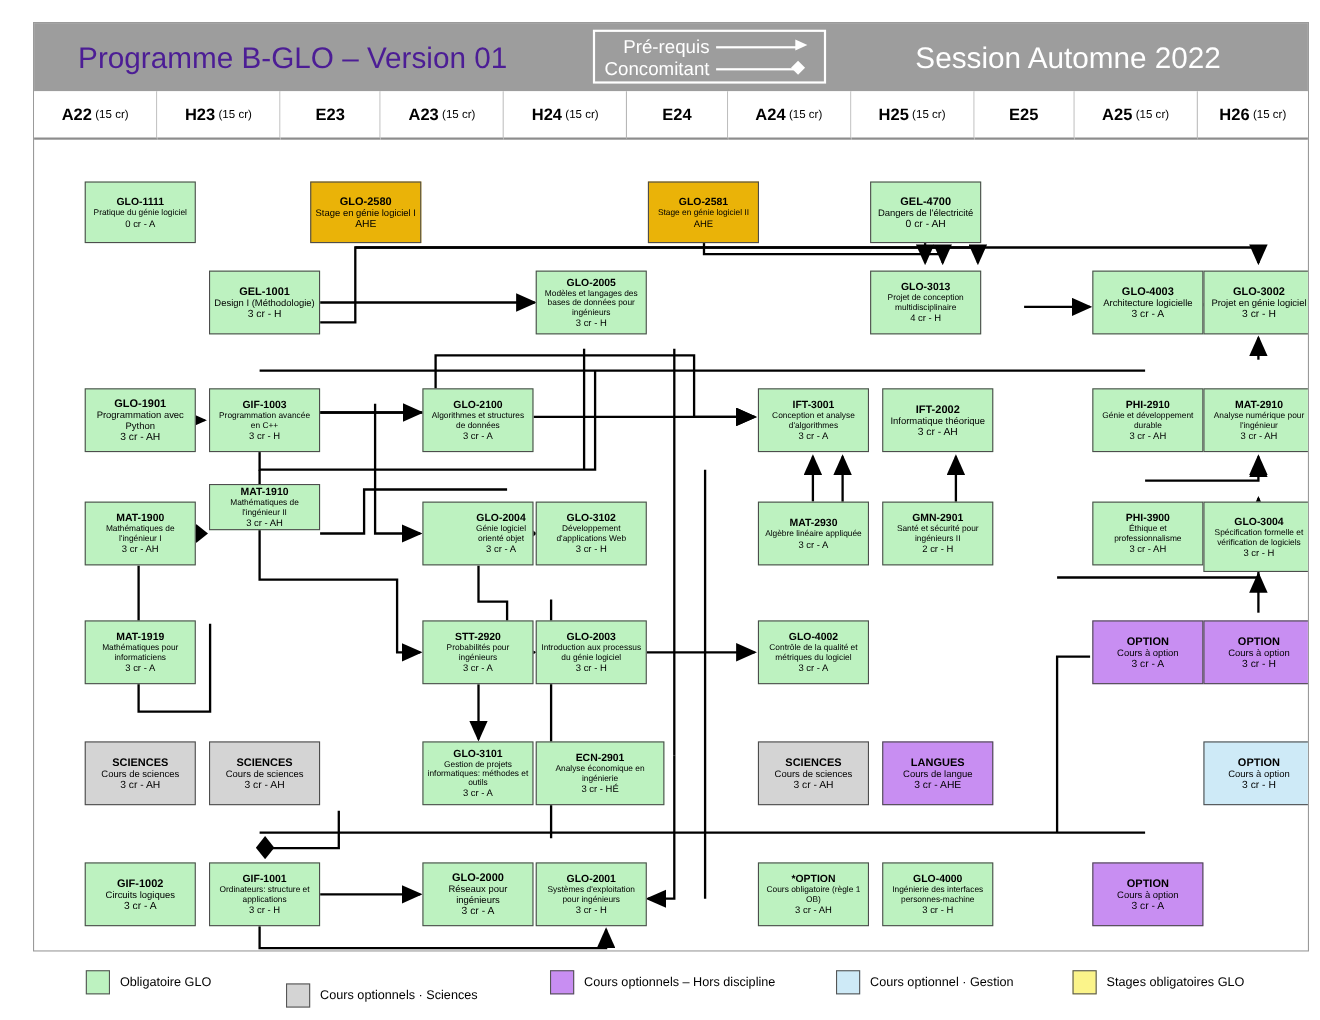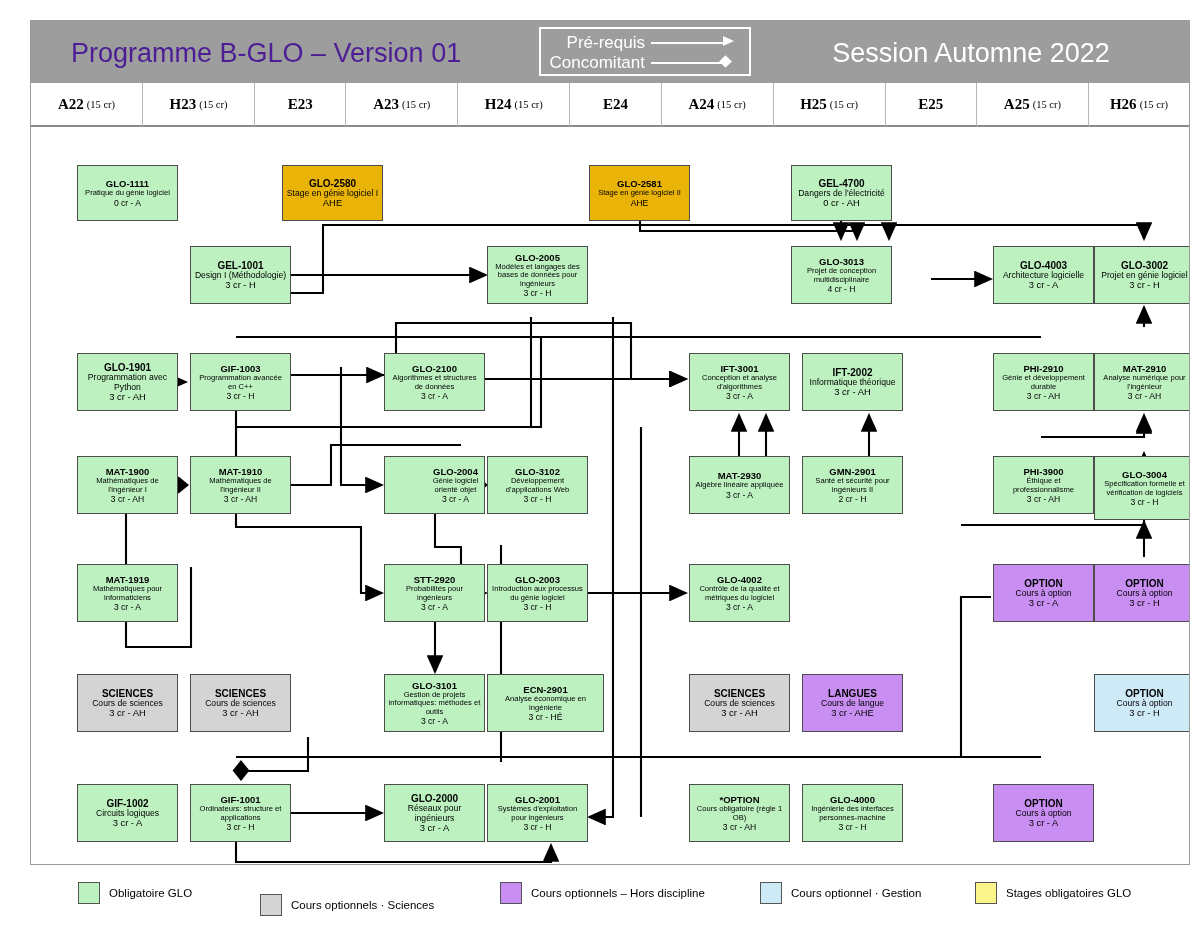--- a/index.html
+++ b/index.html
@@ -25,21 +25,21 @@
   .akline{position:absolute;left:110px;top:9px;width:74px;height:2px;background:#fff;}
   .akhead-arrow{position:absolute;left:182px;top:3px;width:0;height:0;
         border-left:11px solid #fff;border-top:5px solid transparent;border-bottom:5px solid transparent;}
   .akhead-diamond{position:absolute;left:180px;top:4px;width:9px;height:9px;background:#fff;
         transform:rotate(45deg);}
 
   
   #sesrow{position:absolute;left:0;top:62px;width:1158px;height:44px;display:flex;}
   .sescell{border-right:1px solid #b7b7b7;border-bottom:2px solid #8c8c8c;
            display:flex;align-items:center;justify-content:center;
-           box-sizing:border-box;background:#fff;white-space:nowrap;font-family:Liberation Serif, serif;}
+           box-sizing:border-box;background:#fff;white-space:nowrap;}
   .sescell:last-child{border-right:none;}
   .sescode{font-weight:bold;font-size:15px;color:#000;}
   .sescr{font-size:10.5px;color:#000;margin-left:3px;}
 
   
   #canvas{position:absolute;left:0;top:106px;width:1158px;height:737px;overflow:hidden;}
   #wires{position:absolute;left:0;top:0;width:1158px;height:737px;}
 
   
   .box{position:absolute;box-sizing:border-box;border:1px solid #4d4d4d;
@@ -299,21 +299,21 @@
         <div class="box c-oblig" style="left: 1063px; top: 226px; width: 101px; height: 58px;">
           <div class="code">MAT-2910</div>
           <div class="ttl">Analyse numérique pour l'ingénieur</div>
           <div class="cr">3 cr - AH</div>
         </div>
         <div class="box c-oblig" style="left: 46px; top: 329px; width: 101px; height: 58px;">
           <div class="code">MAT-1900</div>
           <div class="ttl">Mathématiques de l'ingénieur I</div>
           <div class="cr">3 cr - AH</div>
         </div>
-        <div class="box c-oblig" style="left: 159px; top: 329px; width: 101px; height: 58px;">
+        <div class="box c-oblig" style="left: 159px; top: 313px; width: 101px; height: 42px;">
           <div class="code">MAT-1910</div>
           <div class="ttl">Mathématiques de l'ingénieur II</div>
           <div class="cr">3 cr - AH</div>
         </div>
         <div class="box c-oblig" style="left: 353px; top: 329px; width: 101px; height: 58px; padding-left: 44px;">
           <div class="code">GLO-2004</div>
           <div class="ttl">Génie logiciel orienté objet</div>
           <div class="cr">3 cr - A</div>
         </div>
         <div class="box c-oblig" style="left: 456px; top: 329px; width: 101px; height: 58px;">

